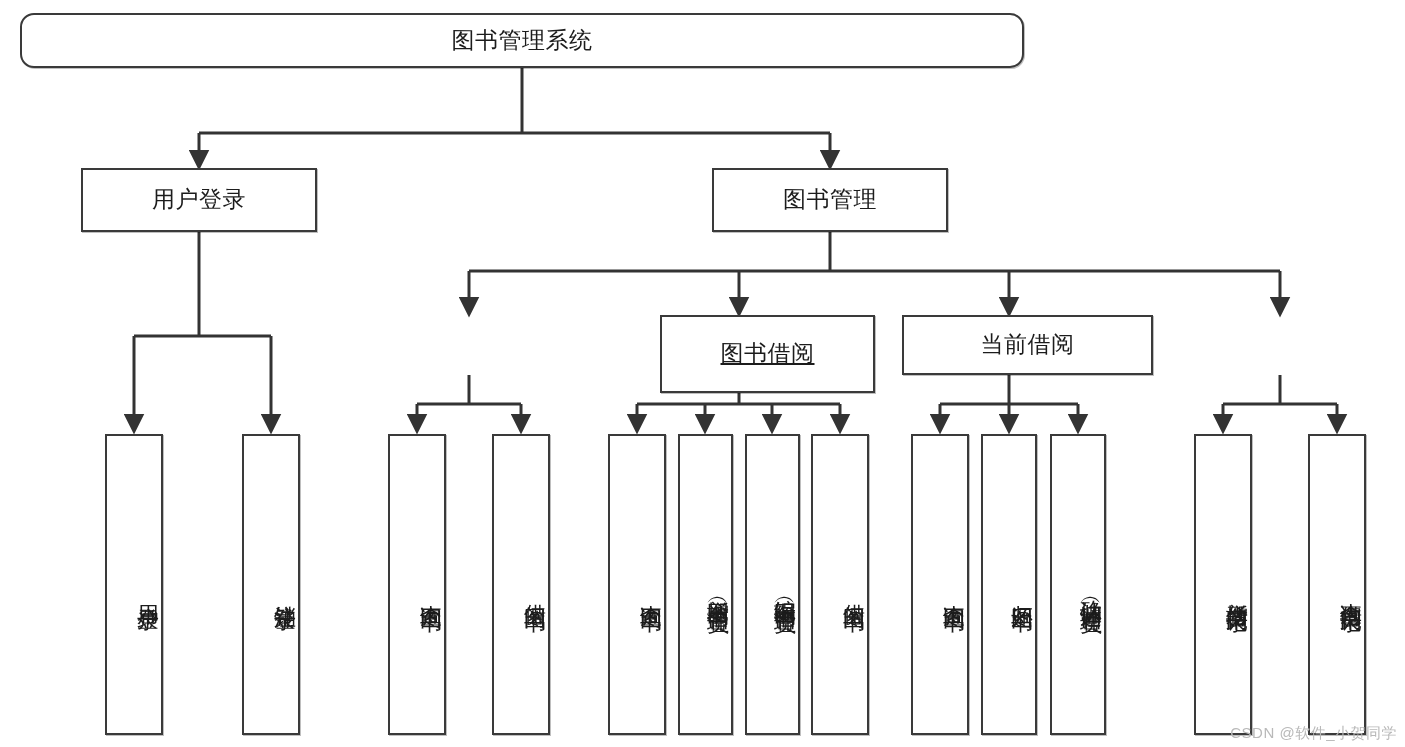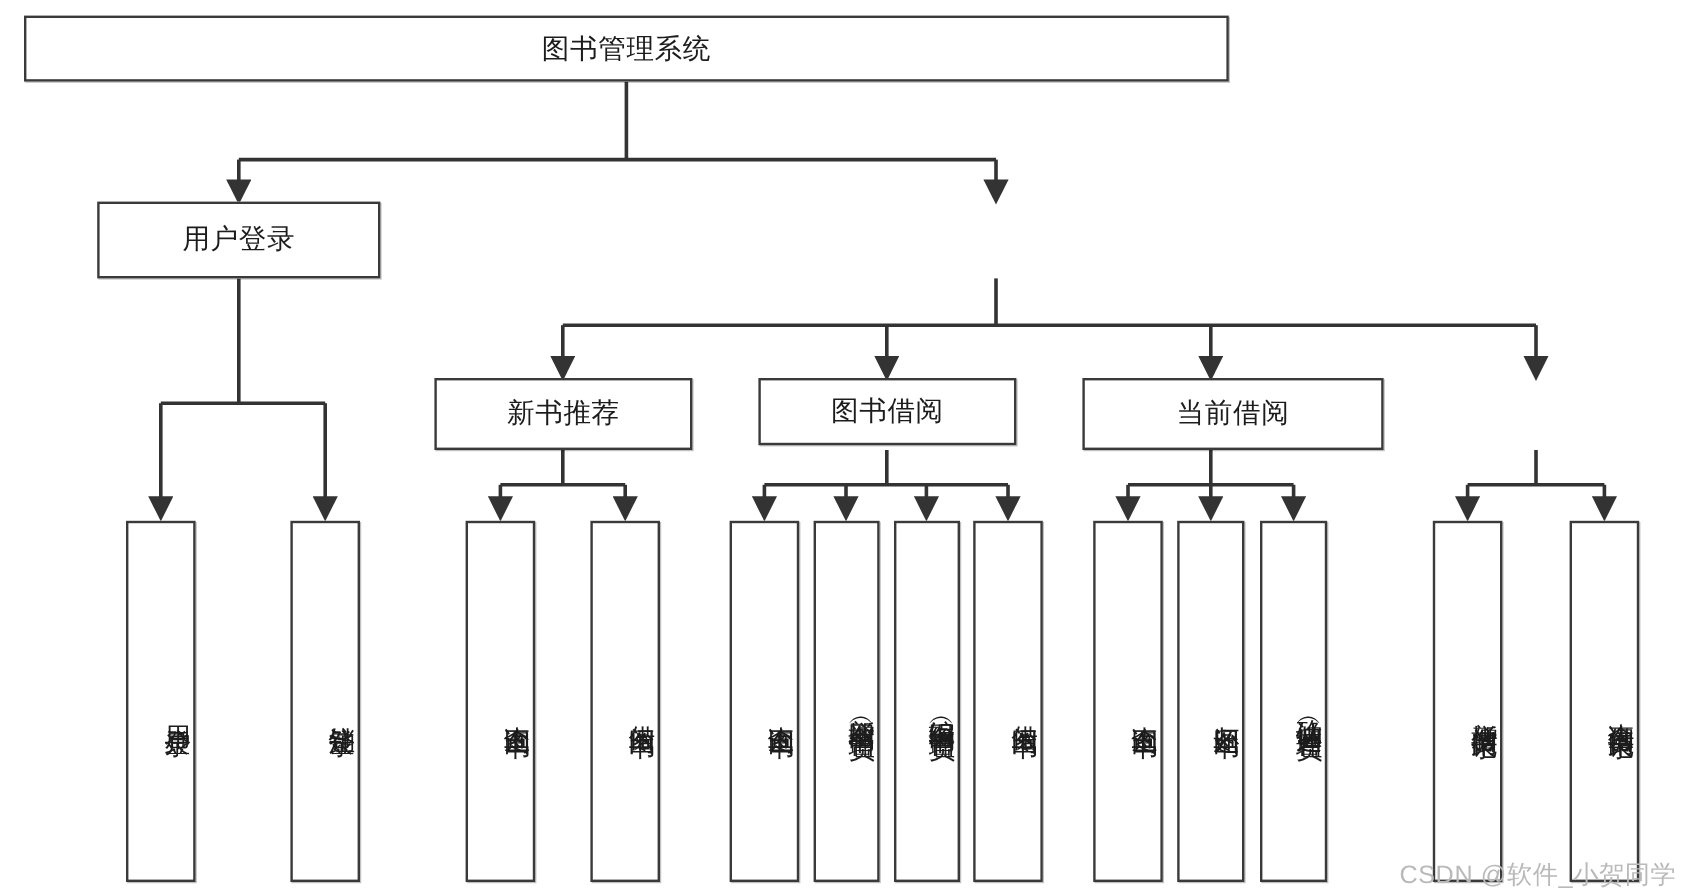--- a/index.html
+++ b/index.html
@@ -55,21 +55,21 @@
   }
   .node.vert .vlabel {
     writing-mode: vertical-rl;
     text-orientation: upright;
     display: block;
   }
   .watermark {
     position: absolute;
     right: 8px;
     bottom: 4px;
-    font-size: 21px;
+    font-size: 15px;
     color: #b9b9b9;
     font-family: "Liberation Sans", "DejaVu Sans", sans-serif;
     white-space: nowrap;
     letter-spacing: 0.5px;
   }
 </style>
 </head>
 <body>
 
 <div id="diagram-root">
@@ -117,32 +117,32 @@
       <path d="M 1009 404 L 1009 424" marker-end="url(#arrow)"></path>
       <path d="M 1078 404 L 1078 424" marker-end="url(#arrow)"></path>
 
       <path d="M 1280 375 L 1280 404"></path>
       <path d="M 1223 404 L 1337 404"></path>
       <path d="M 1223 404 L 1223 424" marker-end="url(#arrow)"></path>
       <path d="M 1337 404 L 1337 424" marker-end="url(#arrow)"></path>
     </g>
   </svg>
 
-  <div class="node horiz" style="left:20px; top:13px; width:1004px; height:55px;">
+  <div class="node horiz" style="left:20px; top:13px; width:1004px; height:55px;border-radius:14px;">
     <span>图书管理系统</span>
   </div>
 
   <div class="node horiz" style="left:81px; top:168px; width:236px; height:64px;">
     <span>用户登录</span>
   </div>
+  <div class="node horiz" style="left:712px; top:168px; width:236px; height:64px;">
+    <span>图书管理</span>
+  </div>
 
-  <div class="node horiz" style="left:362px; top:315px; width:215px; height:60px;">
-    <span>新书推荐</span>
-  </div>
-  <div class="node horiz" style="left:632px; top:315px; width:215px; height:56px;">
+  <div class="node horiz" style="left:660px; top:315px; width:215px; height:78px;text-decoration:underline;">
     <span>图书借阅</span>
   </div>
   <div class="node horiz" style="left:902px; top:315px; width:251px; height:60px;">
     <span>当前借阅</span>
   </div>
 
   <div class="node vert" style="left:105px; top:434px; width:58px; height:301px;">
     <span class="vlabel">用户登录</span>
   </div>
   <div class="node vert" style="left:242px; top:434px; width:58px; height:301px;">

